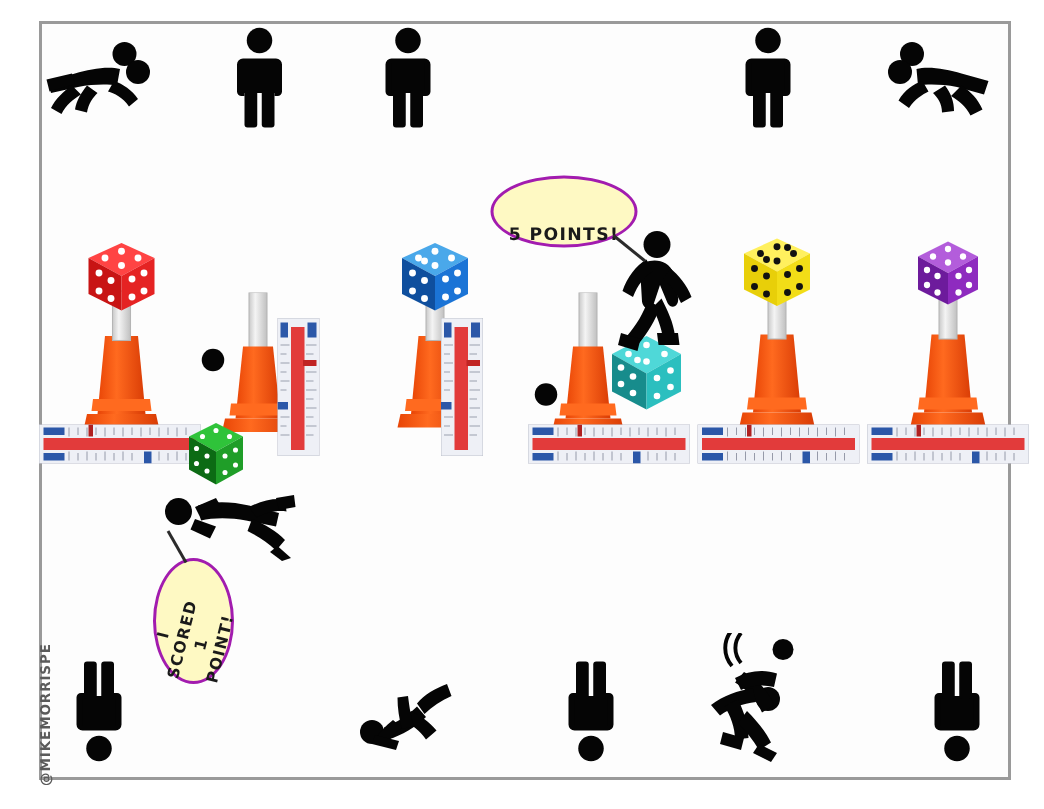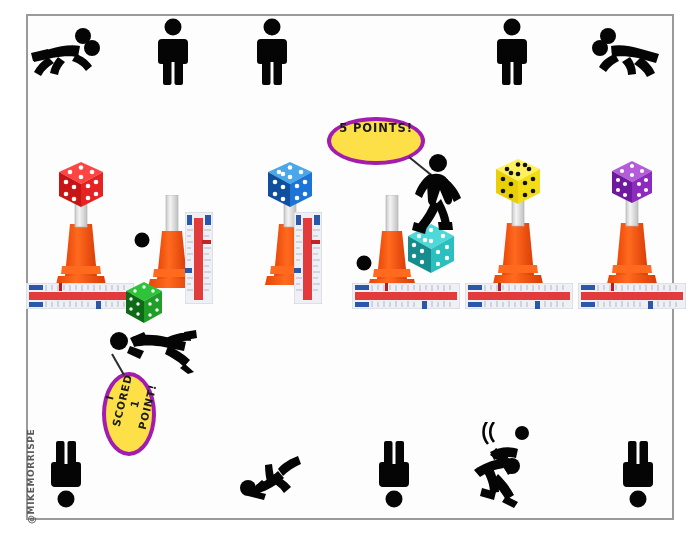--- a/index.html
+++ b/index.html
@@ -32,25 +32,25 @@
   }
   .figure svg, .prop svg { display: block; }
 
   
   .bubble {
     display: flex;
     align-items: center;
     justify-content: center;
   }
   .bubble .oval {
-    border: 4px solid #a21caf;
-    background: #fde047;
+    border: 2px solid #a21caf;
+    background: #fef9c3;
     border-radius: 50%;
     display: flex;
-    align-items: flex-start;
+    align-items: flex-end;
     justify-content: center;
     box-sizing: border-box;
   }
   .bubble .btext {
     color: #1a1a1a;
     font-family: "DejaVu Sans", sans-serif;
     font-weight: 700;
     letter-spacing: 0.9px;
     white-space: nowrap;
     text-align: center;

